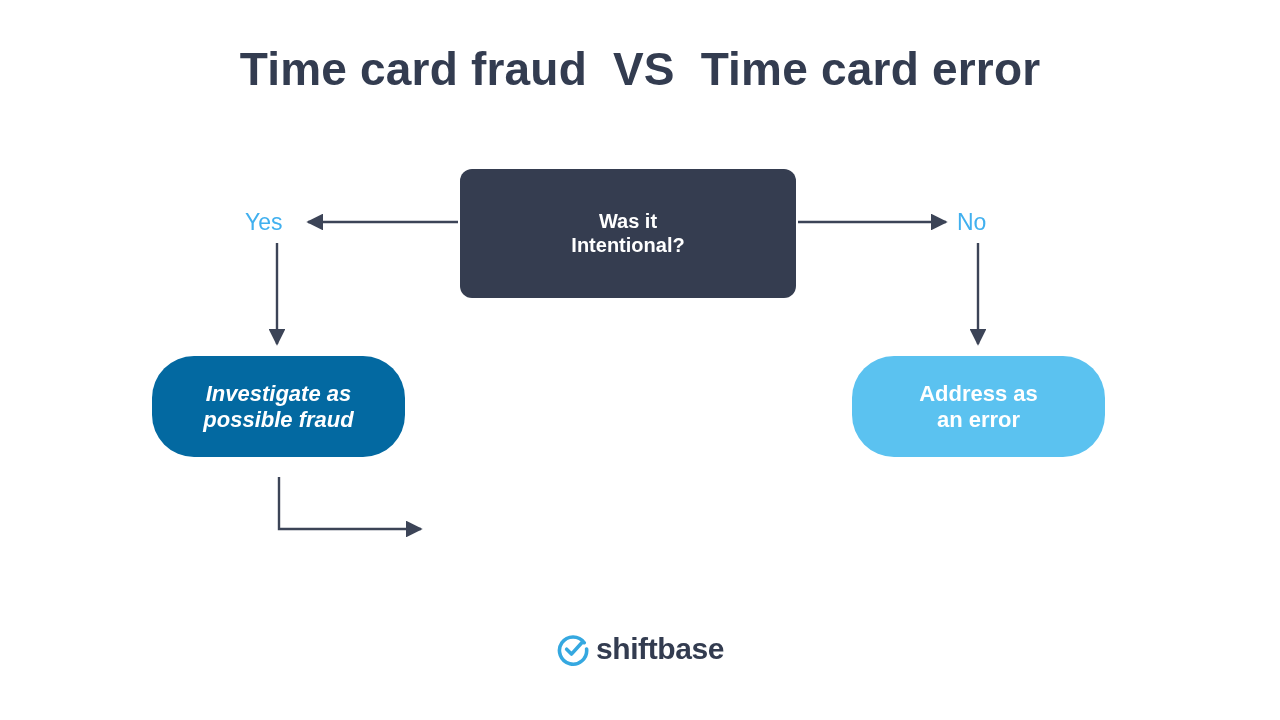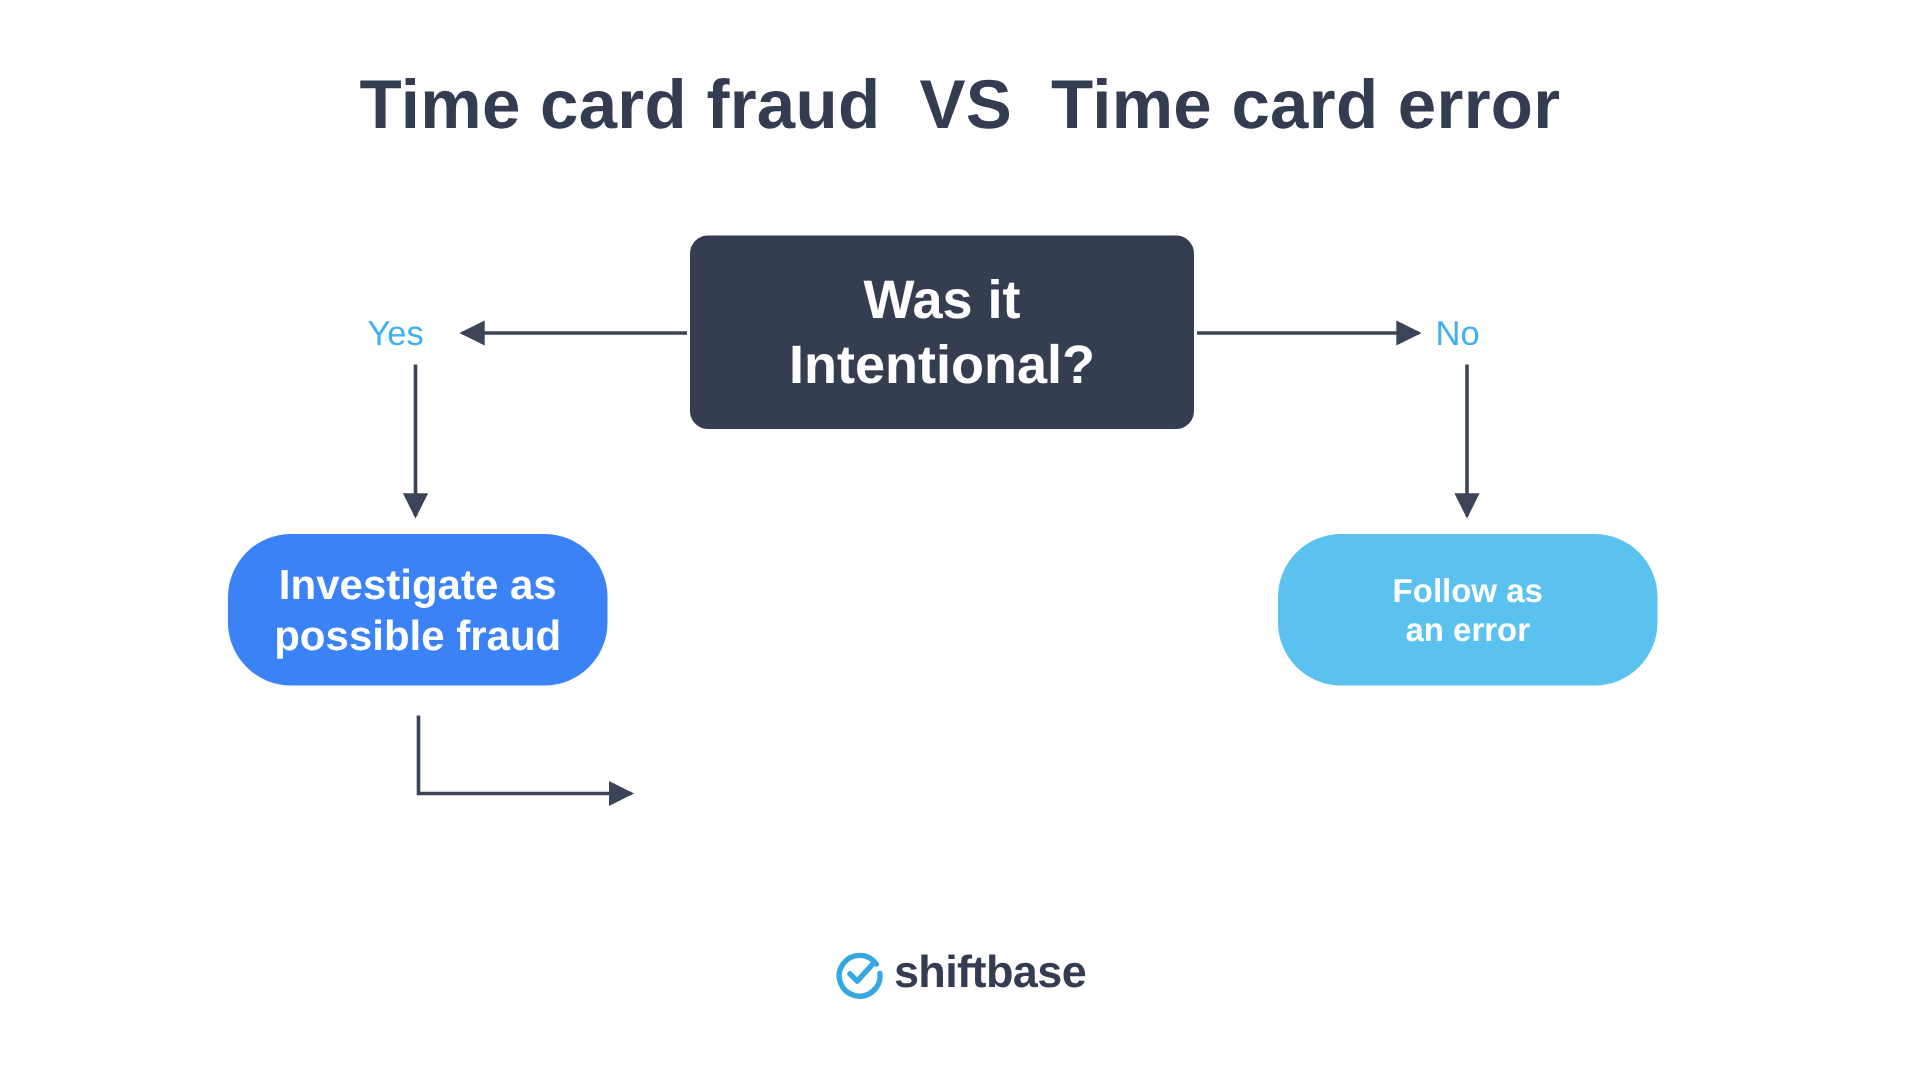--- a/index.html
+++ b/index.html
@@ -40,35 +40,36 @@
     justify-content: center;
     text-align: center;
     color: #ffffff;
     font-weight: bold;
     line-height: 1.18;
     box-sizing: border-box;
     white-space: pre-line;
   }
   .node-decision {
     left: 460px;
-    top: 157px;
+    top: 169px;
     width: 336px;
     height: 129px;
     background: #353d50;
     border-radius: 12px;
-    font-size: 36px;
+    font-size: 20px;
   }
   .node-investigate {
     left: 152px;
     top: 356px;
     width: 253px;
     height: 101px;
-    background: #3b82f6;
+    background: #0369a1;
     border-radius: 42px;
-    font-size: 28px;
+    font-size: 22px;
+    font-style: italic;
   }
   .node-address {
     left: 852px;
     top: 356px;
     width: 253px;
     height: 101px;
     background: #5bc2f0;
     border-radius: 42px;
     font-size: 22px;
   }
@@ -153,21 +154,21 @@
   <div class="node node-decision">Was it
 Intentional?</div>
 
   <div class="branch-label label-yes">Yes</div>
 
   <div class="branch-label label-no">No</div>
 
   <div class="node node-investigate">Investigate as
 possible fraud</div>
 
-  <div class="node node-address">Follow as
+  <div class="node node-address">Address as
 an error</div>
 
 
   <div class="logo">
     <svg class="logo-mark" viewBox="0 0 40 40" xmlns="http://www.w3.org/2000/svg">
       <path d="M33.2 12.6 A16 16 0 1 0 36 20" fill="none" stroke="#35a8e0" stroke-width="4.2" stroke-linecap="round"></path>
       <path d="M12.5 20.3 L18.2 26 L30.6 12.3" fill="none" stroke="#35a8e0" stroke-width="4.2" stroke-linecap="round" stroke-linejoin="round"></path>
     </svg>
     <span class="logo-text">shiftbase</span>
   </div>

